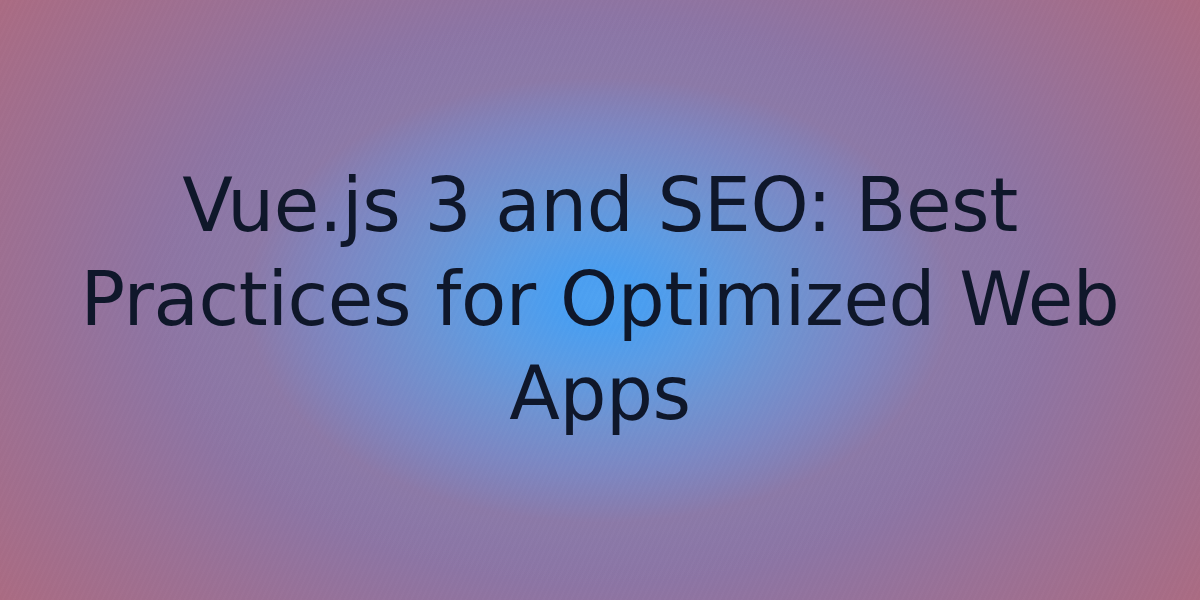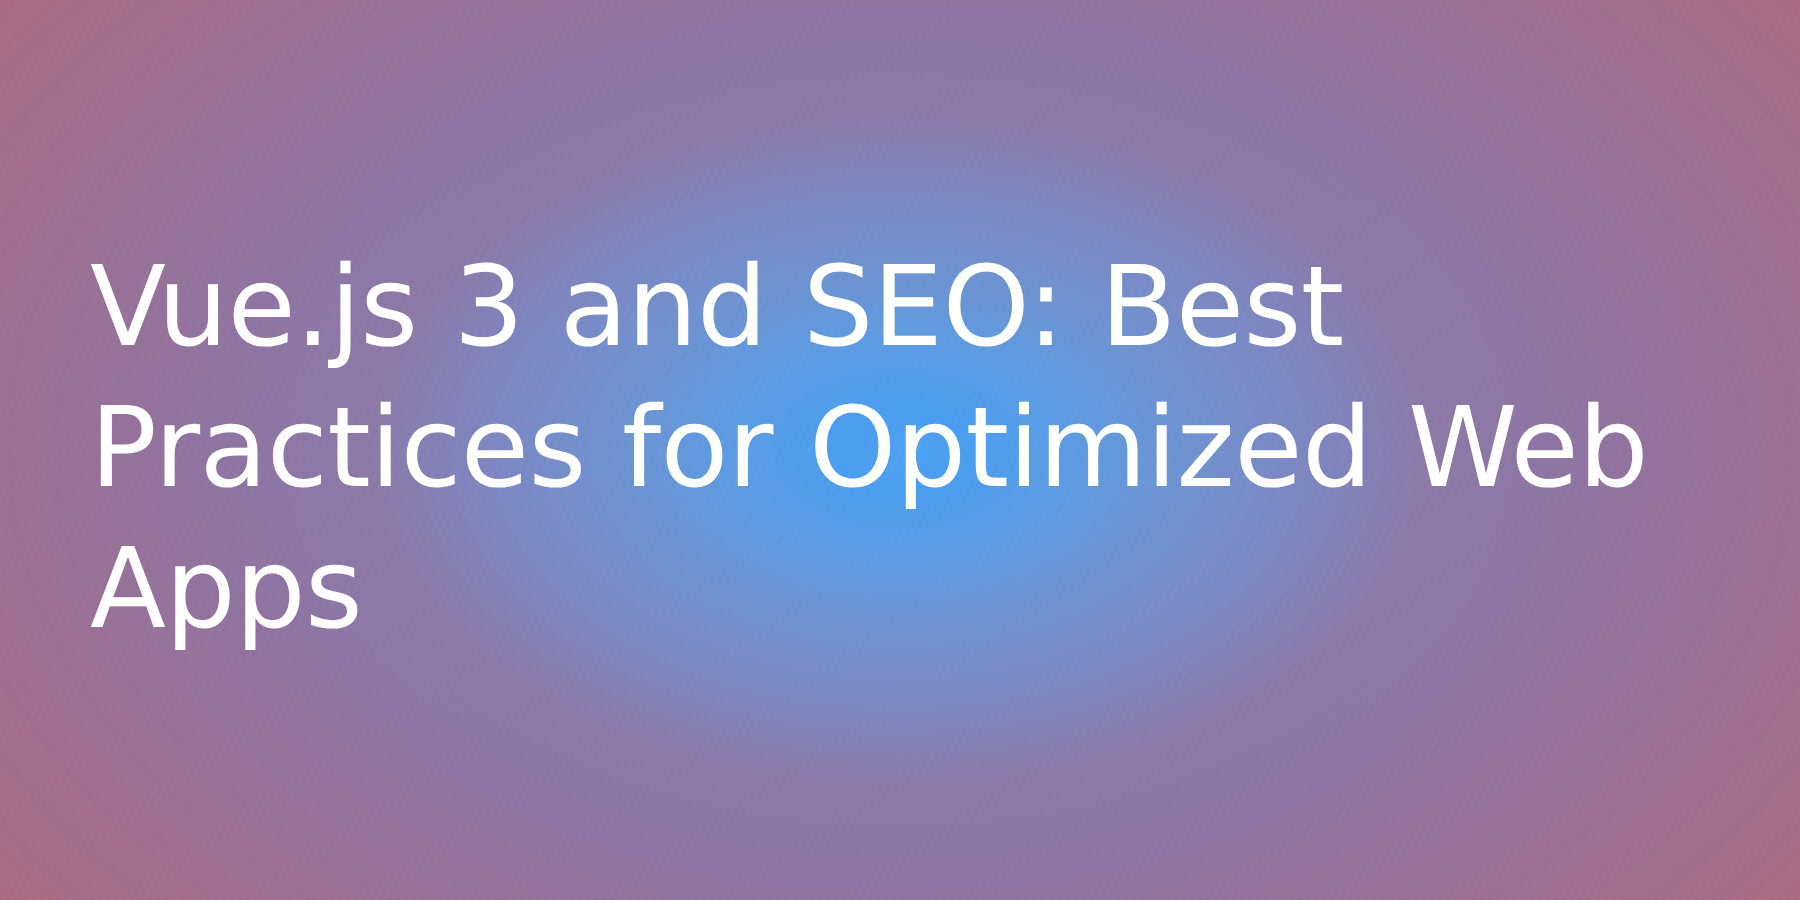--- a/index.html
+++ b/index.html
@@ -72,22 +72,22 @@
     display: flex;
     align-items: center;
     justify-content: center;
     padding: 0 60px;
     box-sizing: border-box;
   }
 
   .banner-title {
     margin: 0;
     width: 100%;
-    text-align: left;
-    color: #ffffff;
+    text-align: center;
+    color: #0f172a;
     font-family: "DejaVu Sans", "Liberation Sans", sans-serif;
     font-size: 74px;
     font-weight: 400;
     line-height: 1.27;
     letter-spacing: -0.4px;
     word-spacing: 1px;
     text-rendering: optimizeLegibility;
     -webkit-font-smoothing: antialiased;
   }
 </style>

